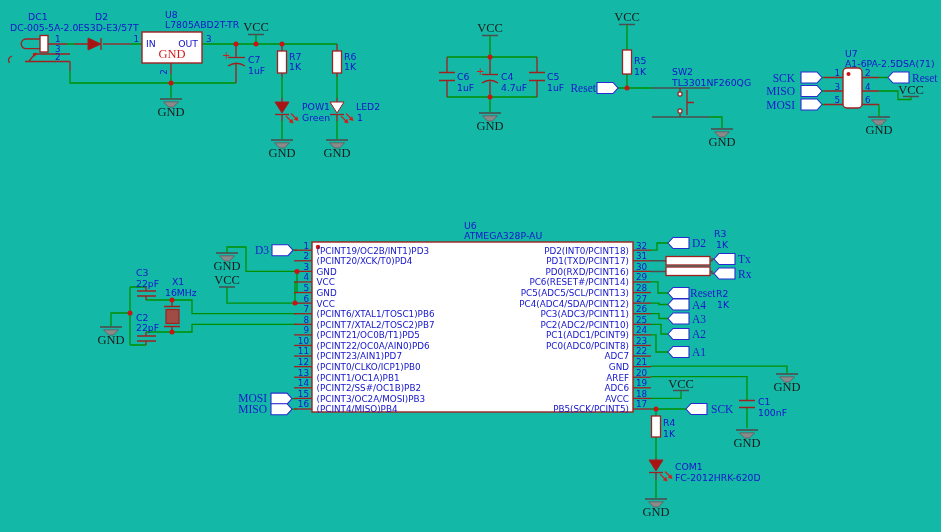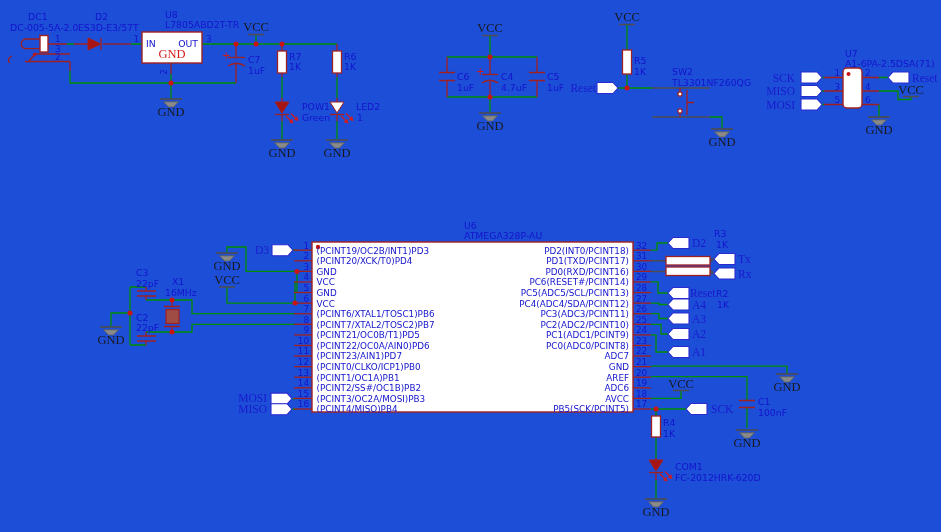--- a/index.html
+++ b/index.html
@@ -1,16 +1,16 @@
 <!DOCTYPE html>
 <html><head>
 <meta charset="utf-8">
 <style>
   html,body{margin:0;padding:0;background:#ffffff;}
-  .stage{width:941px;height:532px;position:relative;background:#1d4ed8;overflow:hidden;}
+  .stage{width:941px;height:532px;position:relative;background:#14b8a6;overflow:hidden;}
   svg{display:block;font-family:"DejaVu Sans",sans-serif;}
   .w{stroke:#008f00;stroke-width:1.3;fill:none;}
   .p{stroke:#a02020;stroke-width:1.3;fill:none;}
   .gy{stroke:#4d4d4d;stroke-width:1.5;fill:none;}
   .box{fill:#ffffff;stroke:#a02020;stroke-width:1.4;}
   .res{fill:#ffffff;stroke:#a02020;stroke-width:1.3;}
   .dot{fill:#c81414;stroke:none;}
   .t{font-size:9.3px;fill:#1414cc;}
   .tp{font-size:8.8px;fill:#1414cc;}
   .pwr{font-family:"Liberation Serif",serif;font-size:12.5px;fill:#1a1a1a;}

